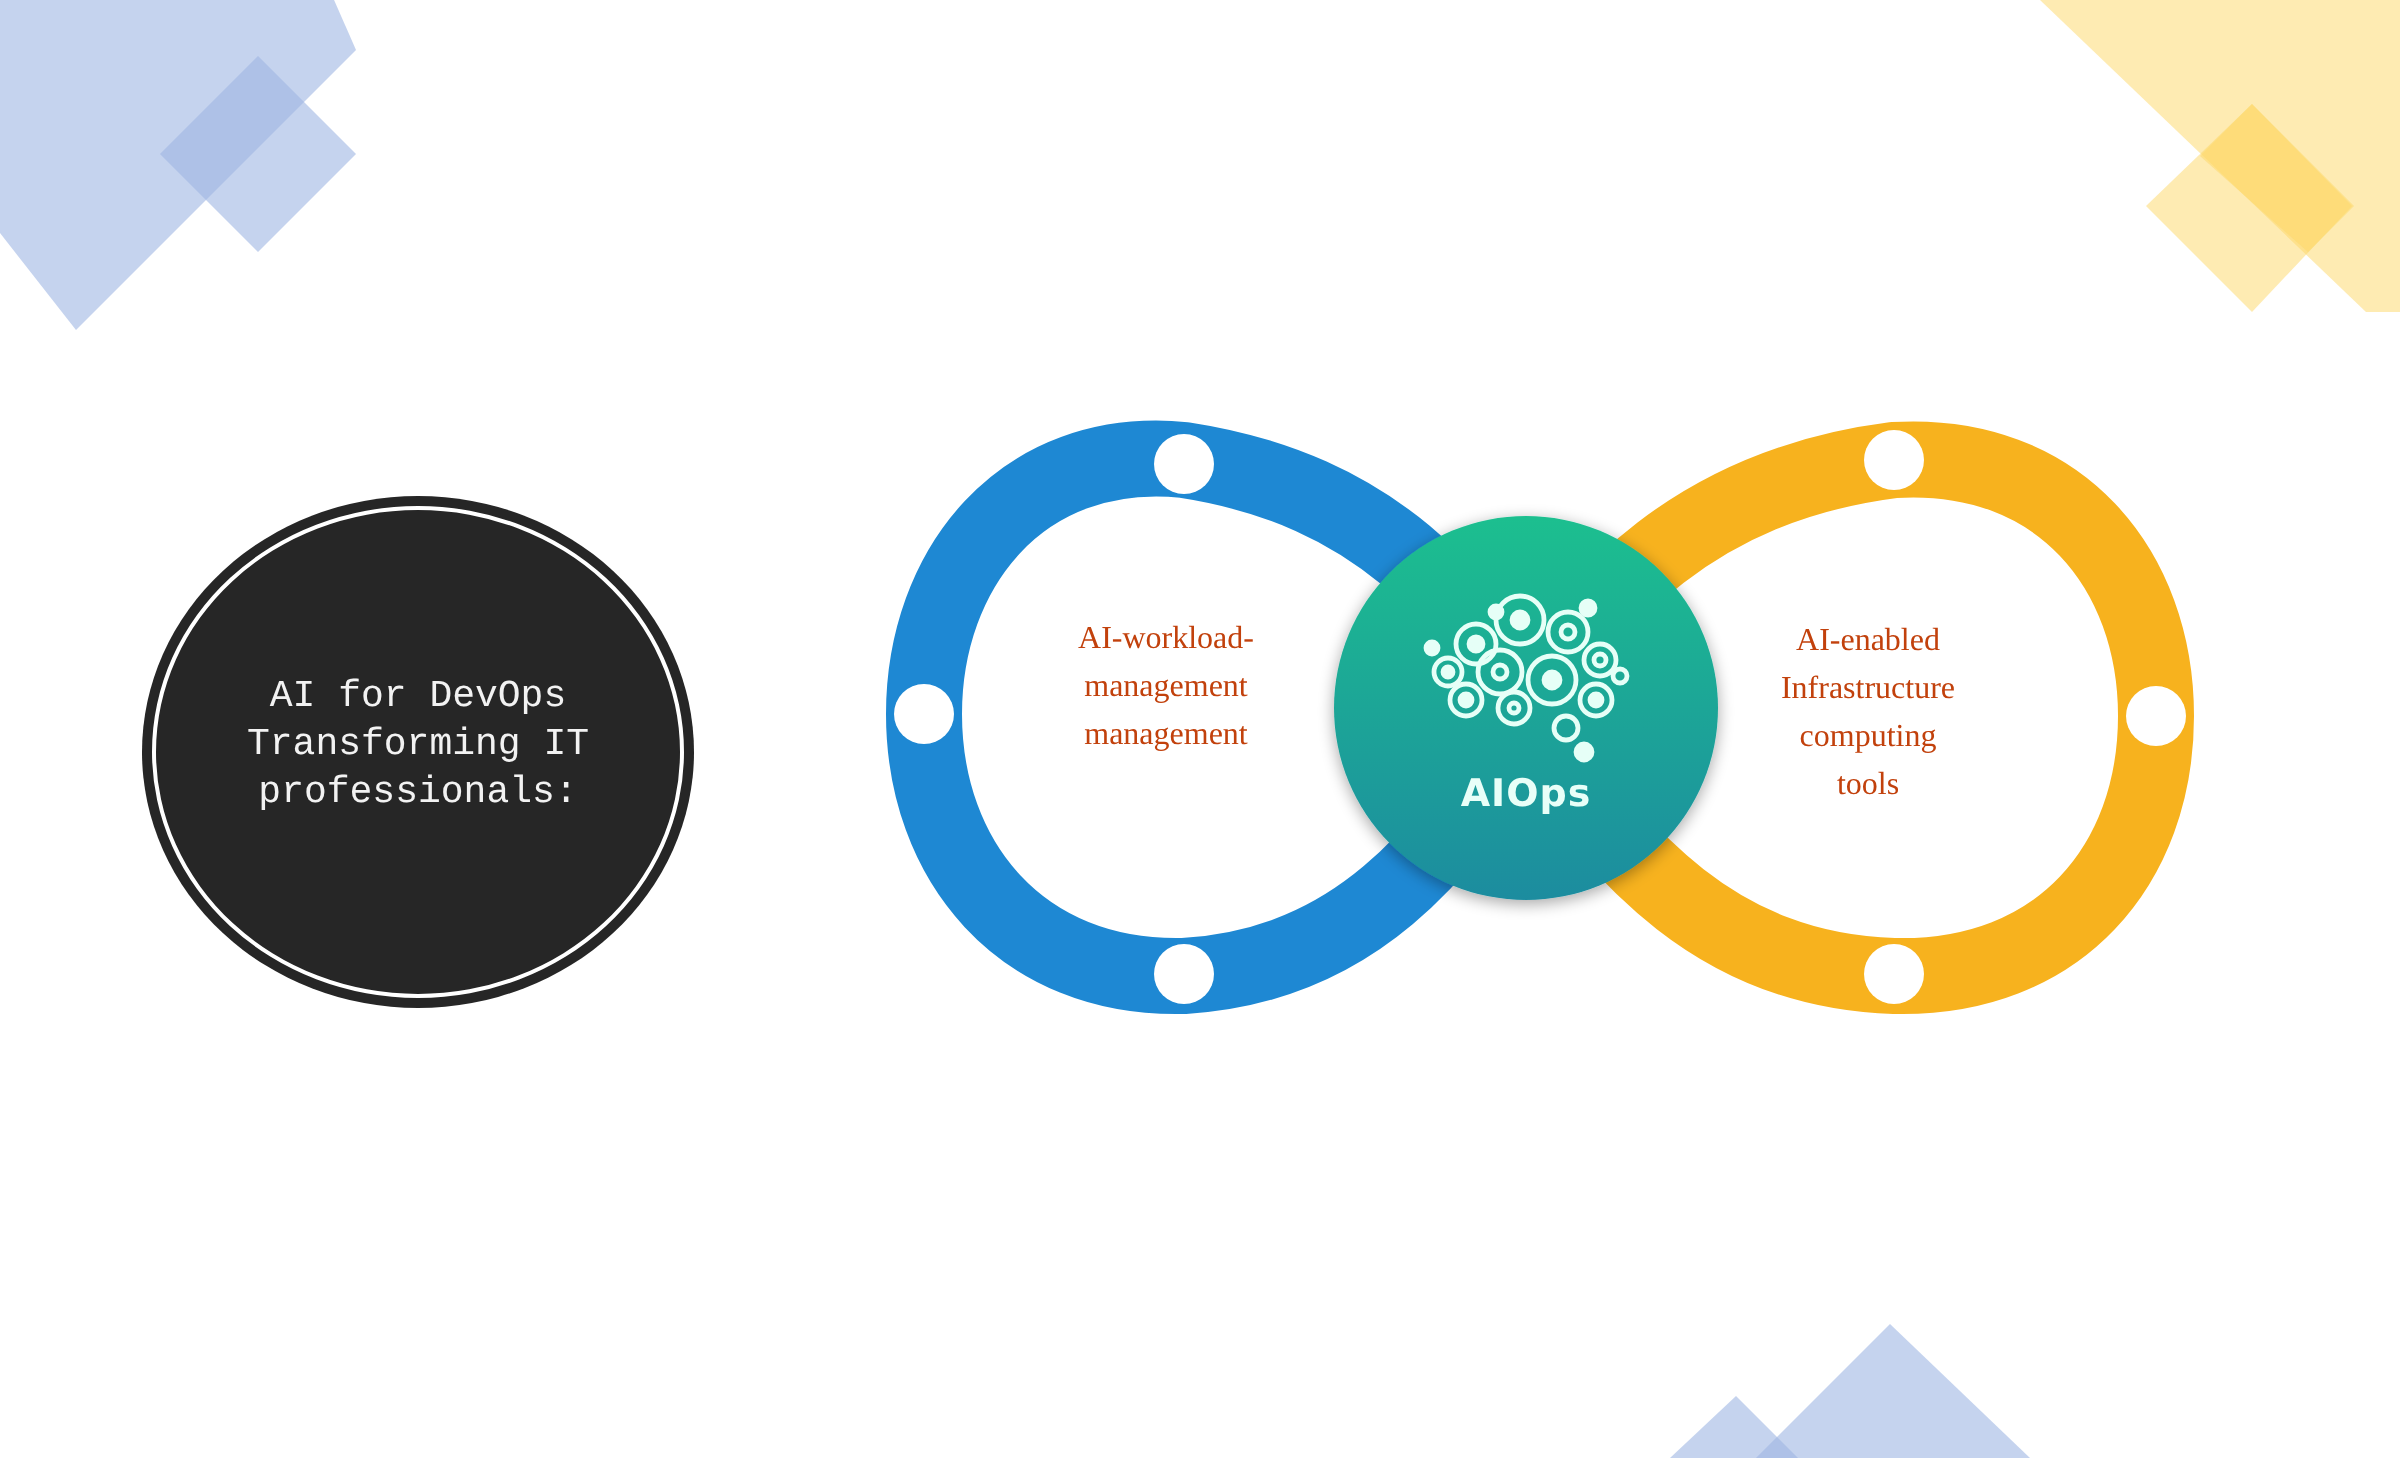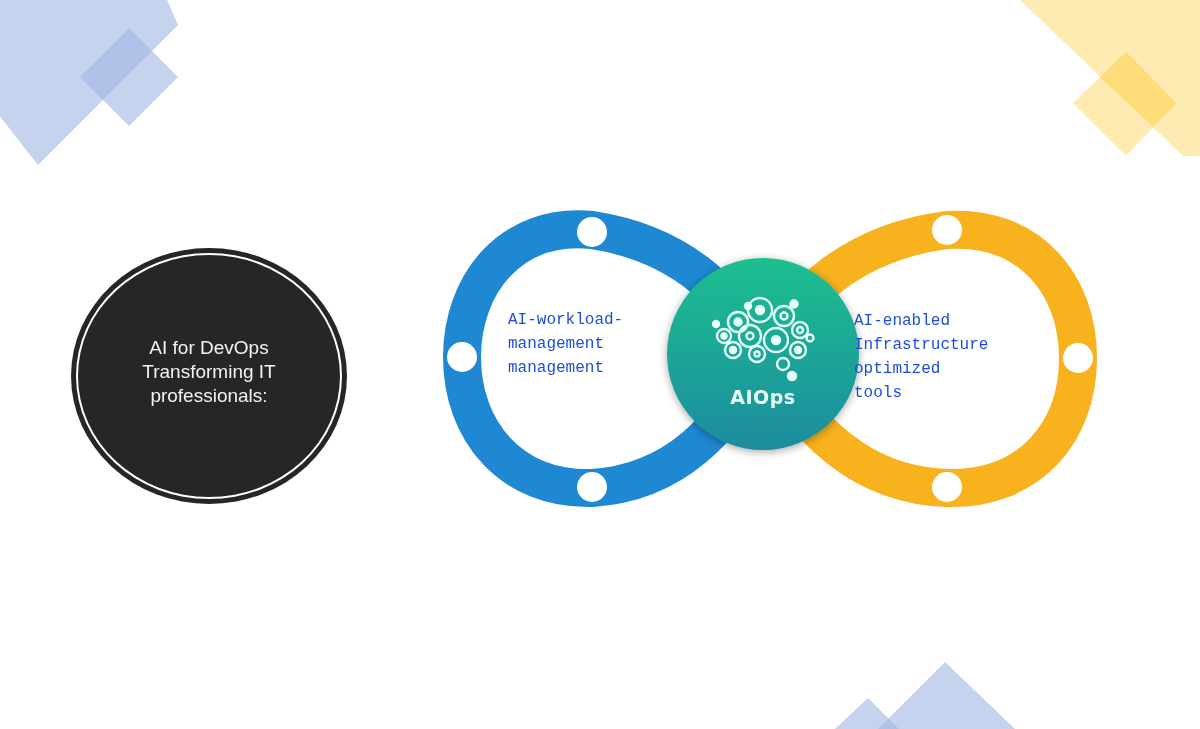--- a/index.html
+++ b/index.html
@@ -40,33 +40,34 @@
       border-radius: 50%;
       background: #262626;
       border: 2px solid #ffffff;
       box-sizing: border-box;
       display: flex;
       align-items: center;
       justify-content: center;
     }
     .title-text {
       color: #f2f2f2;
-      font-family: Liberation Sans, sans-serif;
+      font-family: Liberation Mono, monospace;
       font-size: 19px;
       line-height: 24px;
       text-align: center;
       width: 190px;
       margin-top: -8px;
     }
     .loop-label {
       position: absolute;
-      color: #1d4ed8;
-      font-family: Liberation Mono, monospace;
+      color: #c2410c;
+      font-family: Liberation Serif, serif;
       font-size: 16px;
       line-height: 24px;
+      text-align: center;
     }
     .loop-label-left {
       left: 508px;
       top: 308px;
       width: 150px;
     }
     .loop-label-right {
       left: 854px;
       top: 309px;
       width: 160px;
@@ -193,17 +194,17 @@
 
 <div class="loop-label loop-label-left">
   <div>AI-workload-</div>
   <div>management</div>
   <div>management</div>
 </div>
 
 <div class="loop-label loop-label-right">
   <div>AI-enabled</div>
   <div>Infrastructure</div>
-  <div>optimized</div>
+  <div>computing</div>
   <div>tools</div>
 </div>
 
 <div class="hub-label">AIOps</div>
 
 </body></html>

